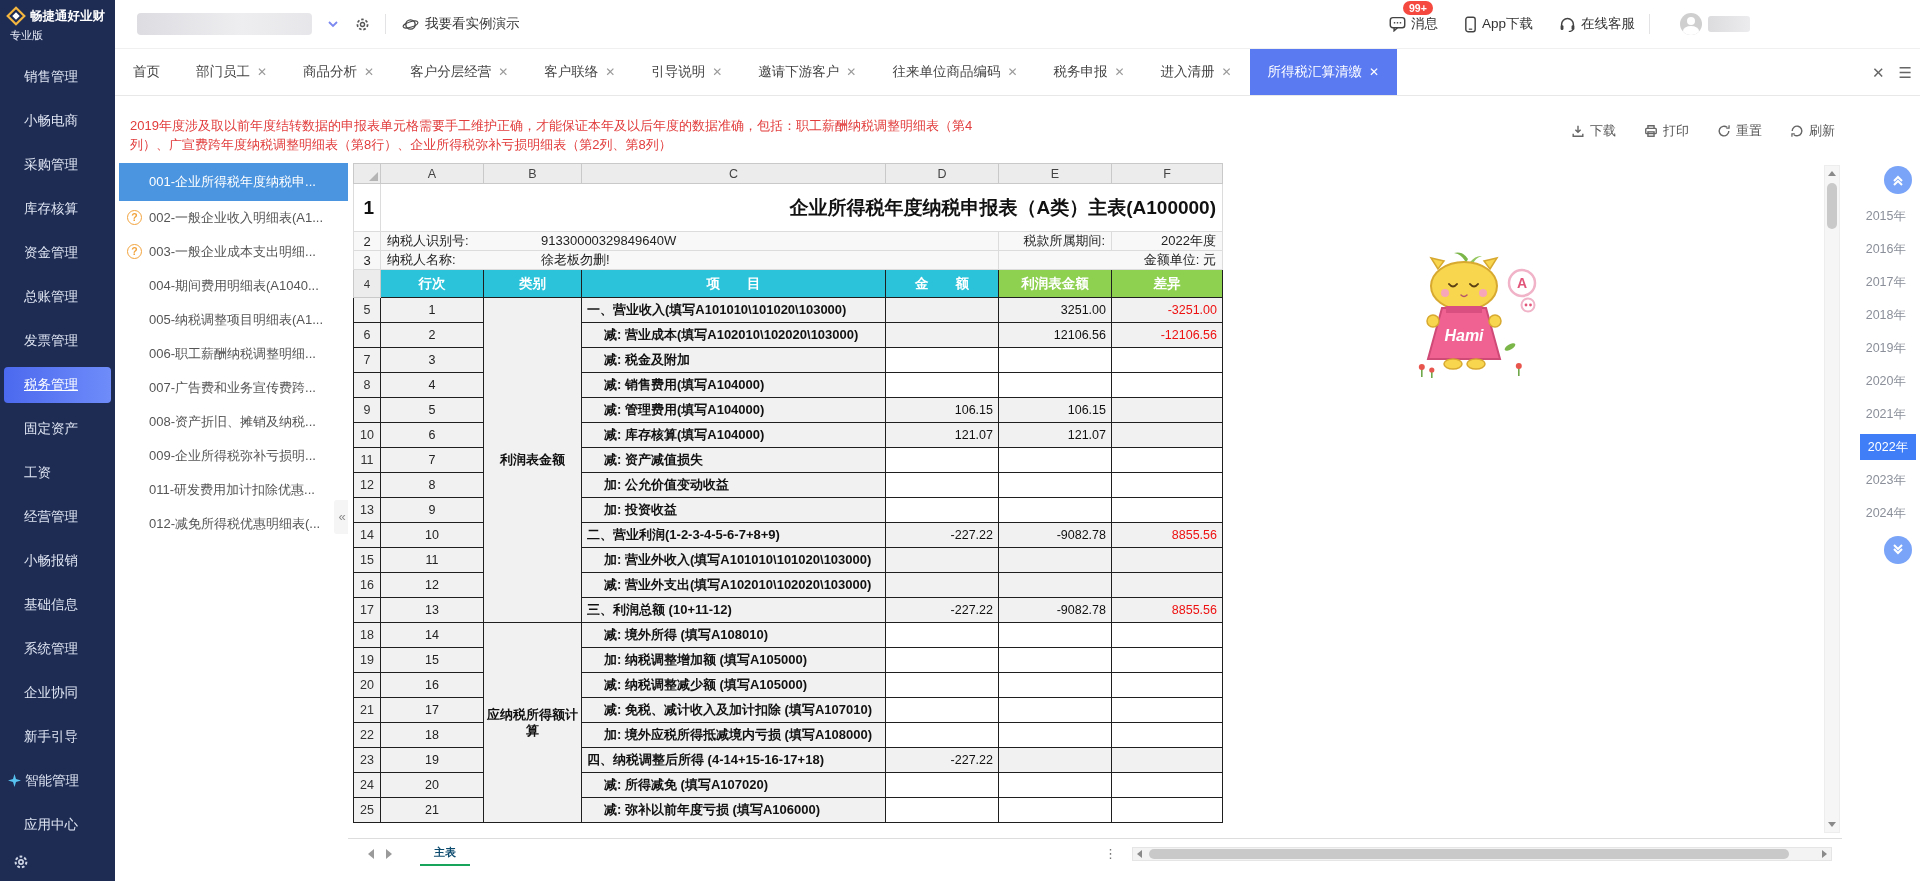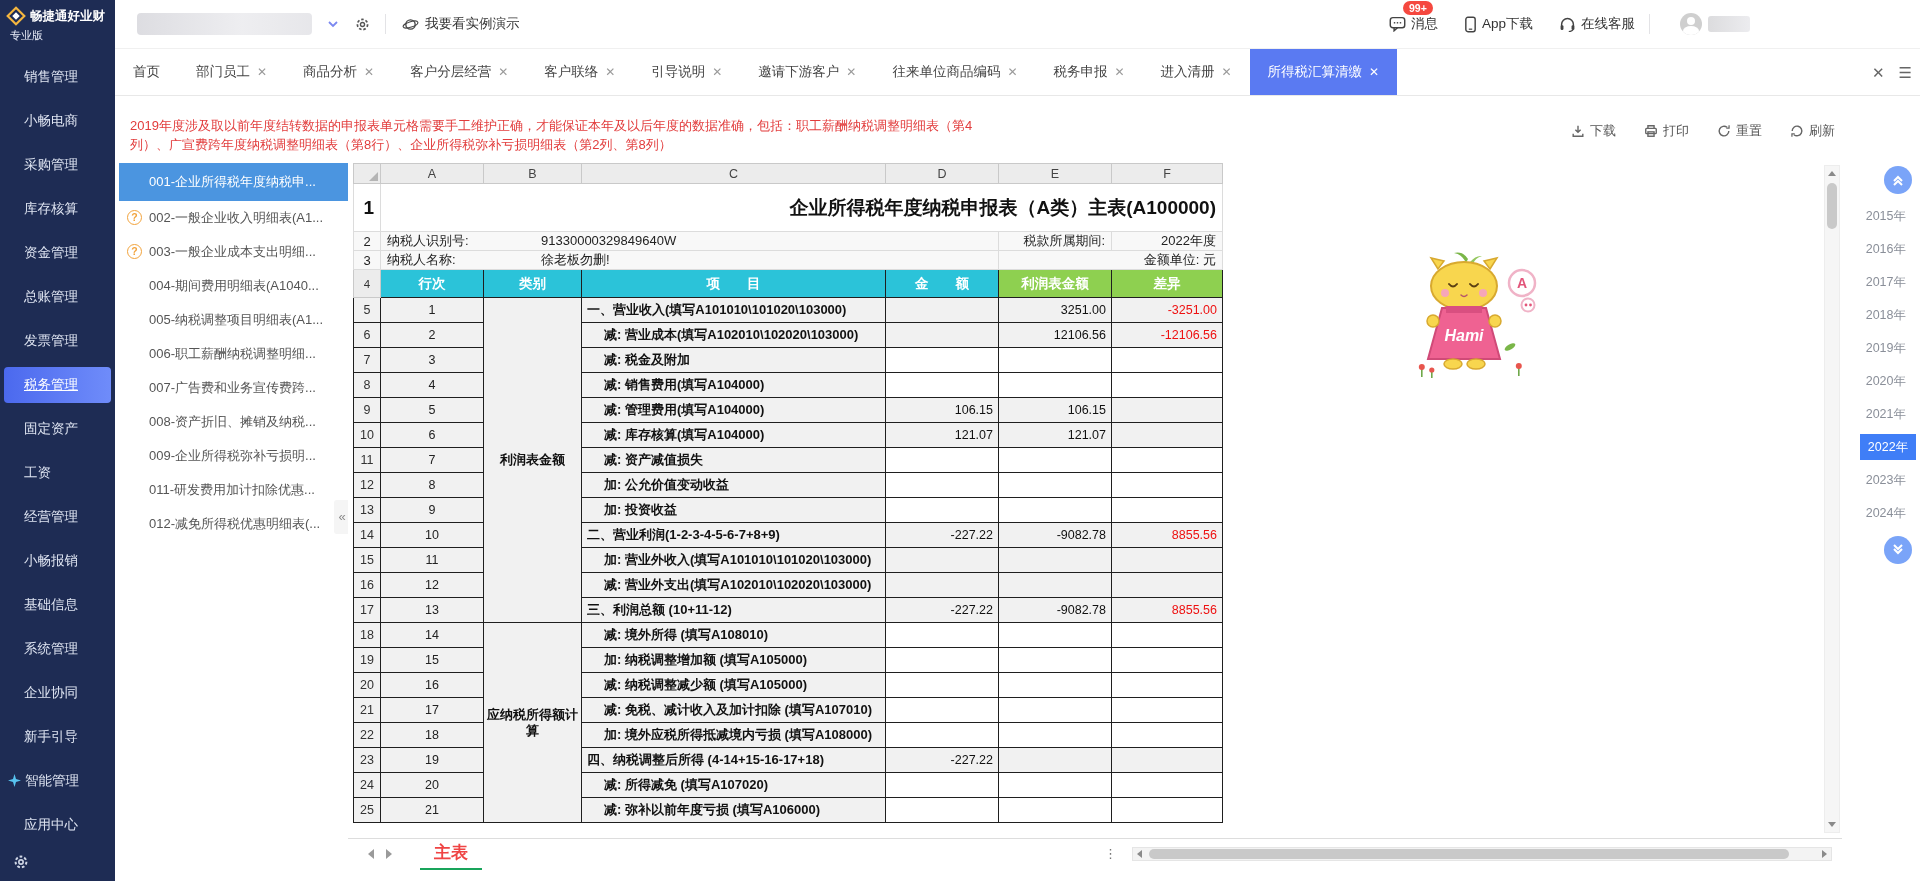--- a/index.html
+++ b/index.html
@@ -140,21 +140,21 @@
     margin-top:3px; margin-bottom:4px; }
 
   
   .bottom-bar { position:absolute; left:233px; top:742px; width:1494px; height:30px;
     border-top:1px solid #ddd; background:#fff; display:flex; align-items:center; }
   .bb-arrow { width:0; height:0; cursor:pointer; }
   .bb-arrow.left { border-top:5px solid transparent; border-bottom:5px solid transparent;
     border-right:6px solid #9a9a9a; margin-left:20px; }
   .bb-arrow.right { border-top:5px solid transparent; border-bottom:5px solid transparent;
     border-left:6px solid #9a9a9a; margin-left:12px; }
-  .sheet-tab { margin-left:28px; font-size:17px; font-weight:bold; color:#ef4444;
+  .sheet-tab { margin-left:28px; font-size:11px; font-weight:bold; color:#0c4a6e;
     border-bottom:2px solid #19a45b; padding:4px 14px; cursor:pointer; }
   .bb-dots { margin-left:auto; color:#777; font-size:13px; letter-spacing:1px; cursor:pointer; }
   .h-scroll { margin:0 10px 0 14px; width:700px; height:14px; background:#f3f3f3;
     border:1px solid #e5e5e5; position:relative; }
   .h-btn { position:absolute; top:0; width:14px; height:12px; cursor:pointer; }
   .h-btn.l:after { content:""; position:absolute; left:4px; top:2px;
     border-top:4px solid transparent; border-bottom:4px solid transparent;
     border-right:5px solid #8a8a8a; }
   .h-btn.r { right:0; }
   .h-btn.r:after { content:""; position:absolute; left:5px; top:2px;

